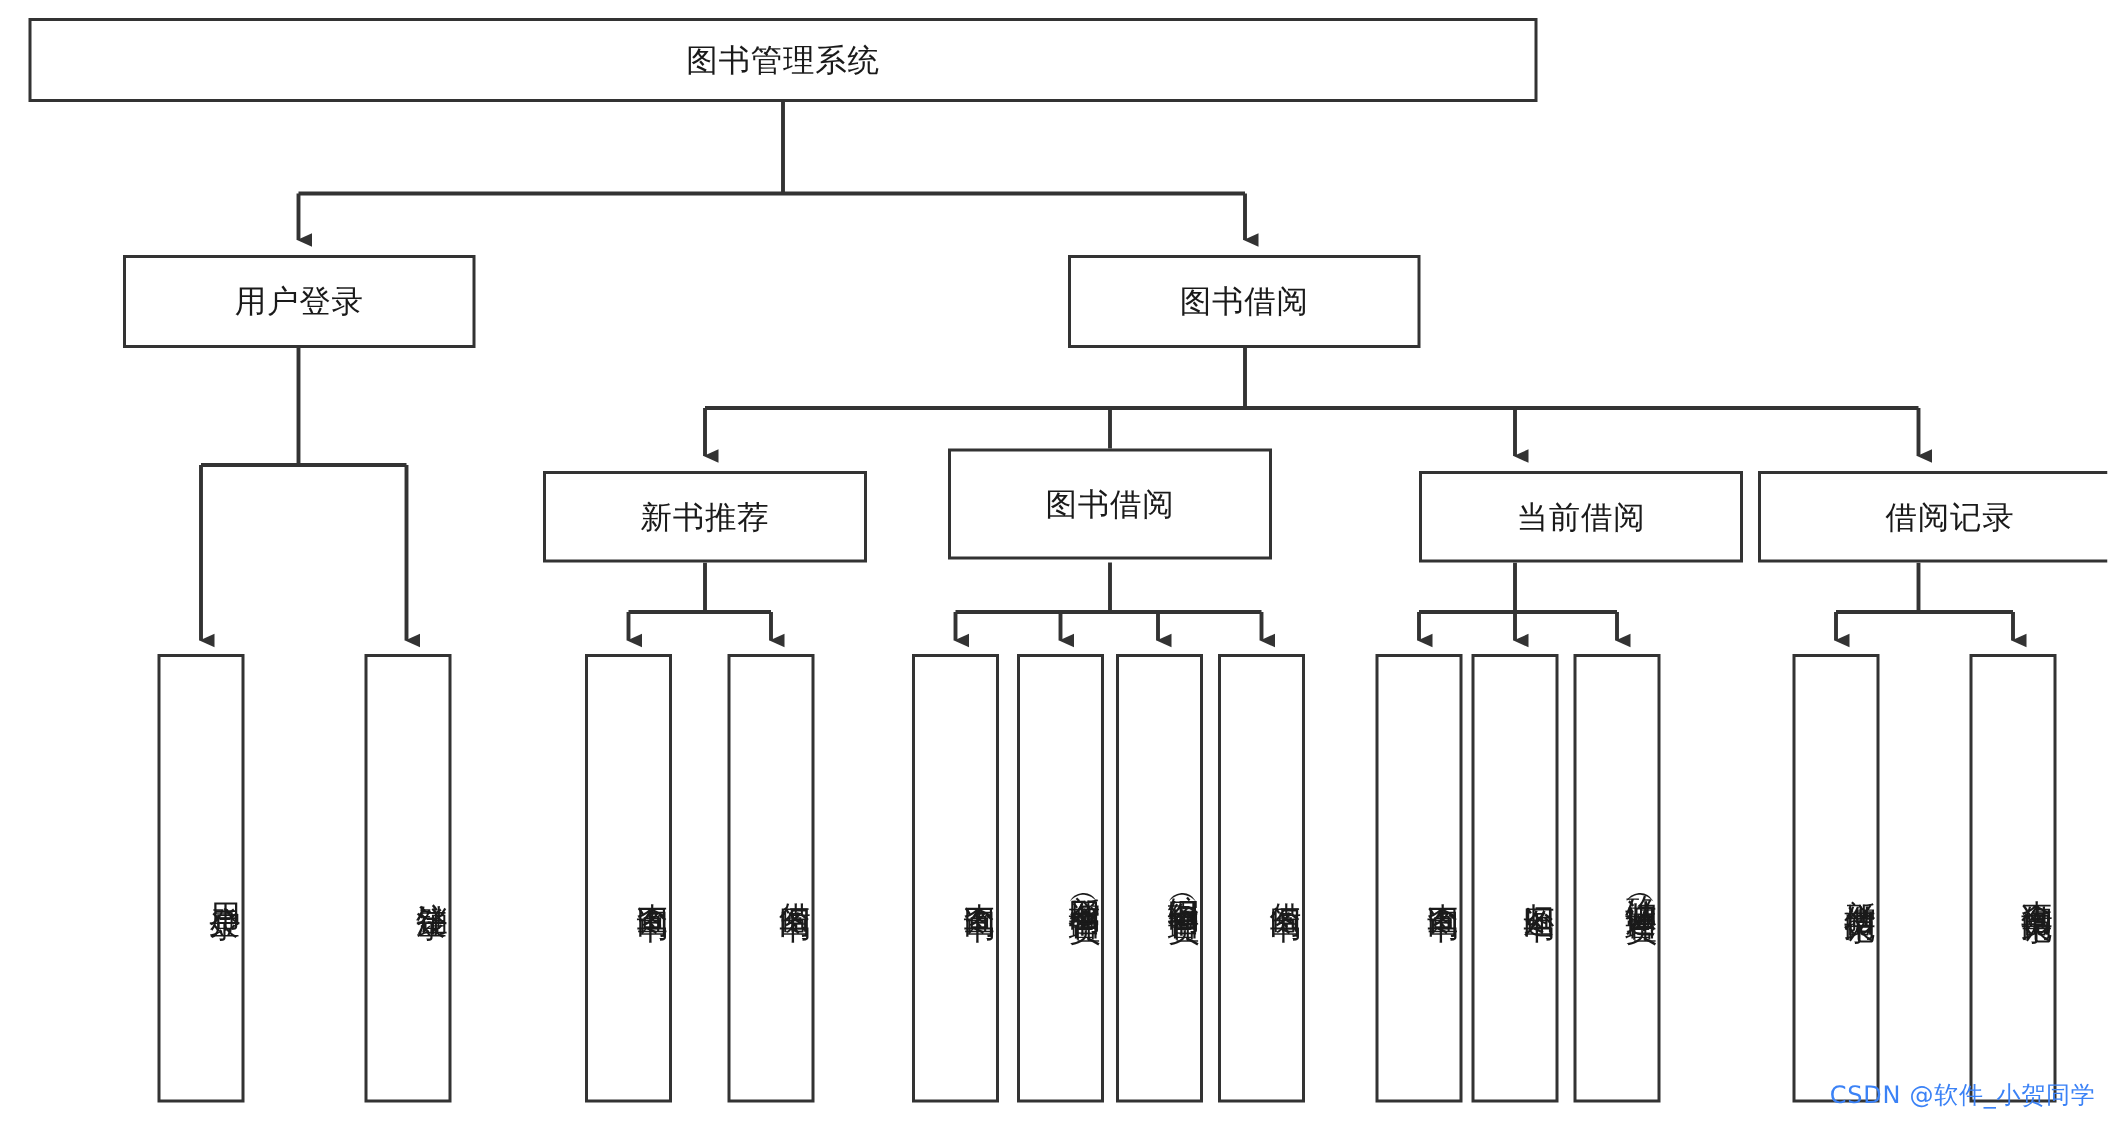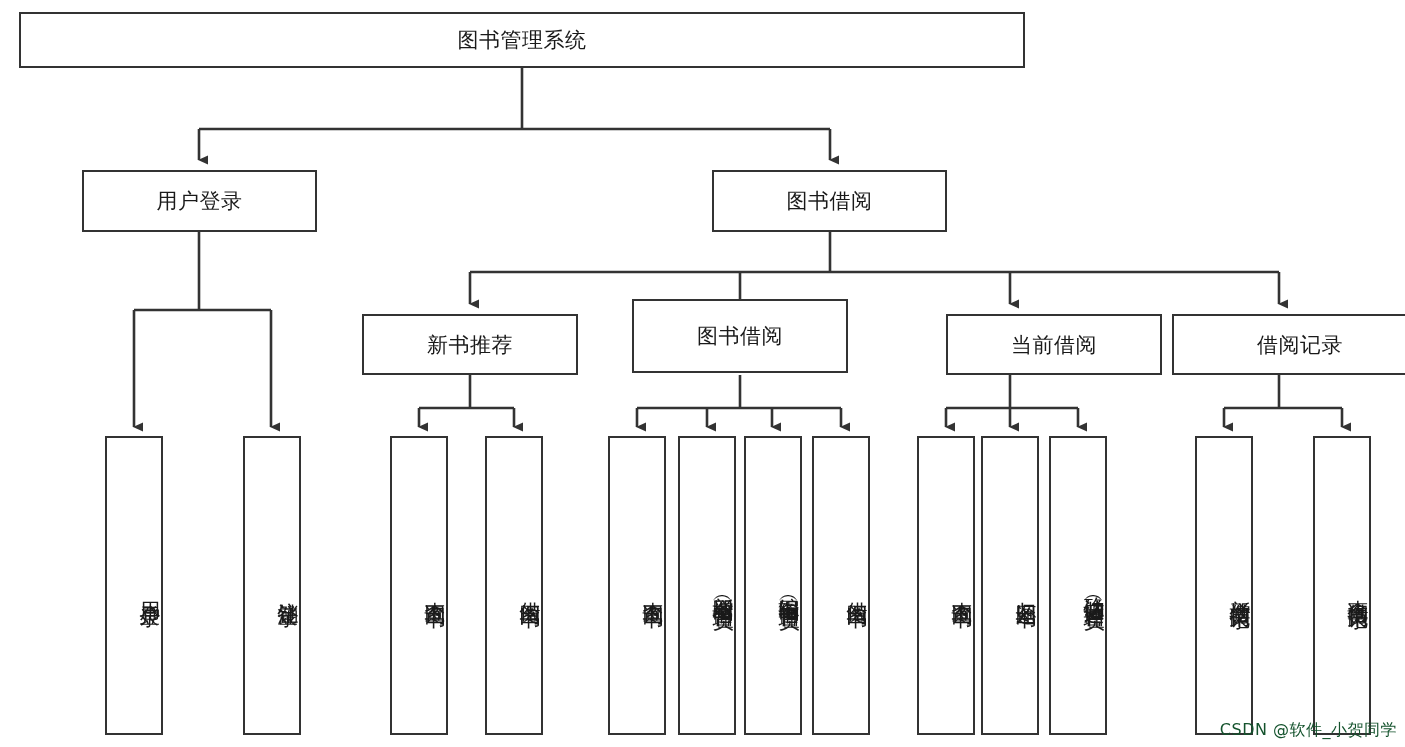--- a/index.html
+++ b/index.html
@@ -53,21 +53,21 @@
   }
   .node-label {
     display: block;
     white-space: nowrap;
   }
   #watermark {
     position: absolute;
     right: 8px;
     bottom: 6px;
     font-size: 16px;
-    color: #14532d;
+    color: #3b82f6;
     letter-spacing: 0.5px;
     white-space: nowrap;
     pointer-events: none;
   }
 </style>
 </head>
 <body>
 
 <div id="diagram-root">
 

